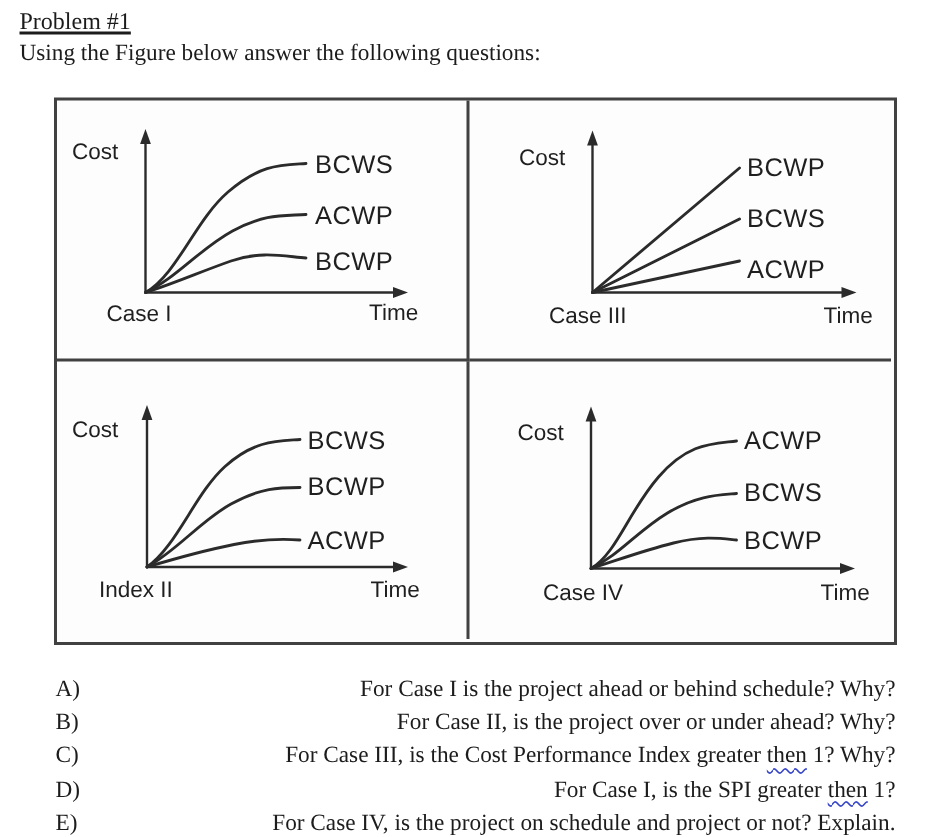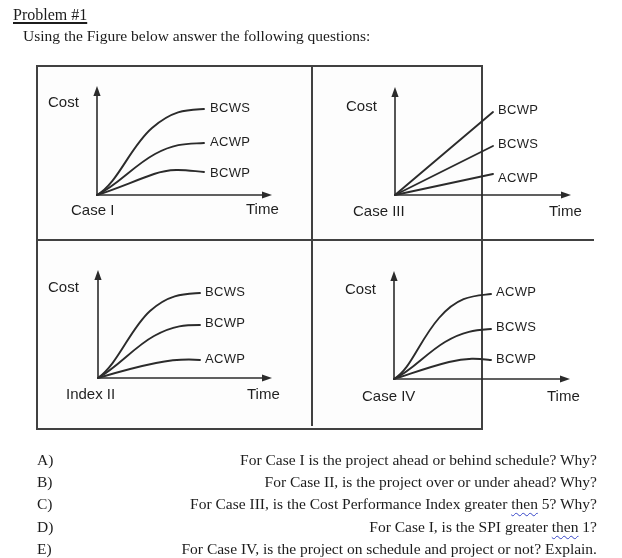--- a/index.html
+++ b/index.html
@@ -12,43 +12,43 @@
     overflow:hidden;
   }
   .page-title {
     position:absolute; left:13px; top:6px;
     font-size:16px; font-weight:normal;
     text-decoration:underline;
     text-decoration-thickness:1.5px;
     text-underline-offset:2px;
   }
   .intro-text {
-    position:absolute; left:23px; top:27px;
+    position:absolute; left:13px; top:27px;
     font-size:15.5px;
   }
   .figure-panel {
     position:absolute; left:36px; top:65px;
-    width:447px; height:365px;
+    width:562px; height:365px;
     border:2px solid #414141;
     display:grid;
     grid-template-columns:275px 281px;
     grid-template-rows:174px 185px;
     background:#fdfdfd;
   }
   .quad { position:relative; }
   .quad-1, .quad-3 { border-right:2px solid #414141; }
   .quad-1, .quad-2 { border-bottom:2px solid #414141; }
   .quad svg { position:absolute; left:0; top:0; }
   .sans-label {
     position:absolute;
     font-family:"Liberation Sans", sans-serif;
     font-size:15px; color:#1f1f1f;
     white-space:nowrap; line-height:1.1;
   }
-  .curve-label { font-size:13px; letter-spacing:0.3px; }
+  .curve-label { font-size:17px; letter-spacing:0.3px; }
   .axis-line, .curve-path {
     fill:none; stroke:#2b2b2b;
   }
   .axis-line { stroke-width:1.6; }
   .curve-path { stroke-width:1.9; stroke-linecap:round; }
   .arrow-head { fill:#2b2b2b; stroke:none; }
   .questions {
     position:absolute; left:37px; top:449px;
     font-size:15.5px; line-height:22.2px;
     width:560px;
@@ -95,21 +95,21 @@
       <line class="axis-line" x1="82" y1="128" x2="250" y2="128"></line>
       <polygon class="arrow-head" points="258,128 248,124.4 248,131.6"></polygon>
       <path class="curve-path" d="M82,128 L180,45"></path>
       <path class="curve-path" d="M82,128 L180,79"></path>
       <path class="curve-path" d="M82,128 L180,107"></path>
     </svg>
     <span class="sans-label" style="left:33px;top:31px">Cost</span>
     <span class="sans-label curve-label" style="left:185px;top:36px">BCWP</span>
     <span class="sans-label curve-label" style="left:185px;top:70px">BCWS</span>
     <span class="sans-label curve-label" style="left:185px;top:104px">ACWP</span>
-    <span class="sans-label" style="left:40px;top:136px">Case III</span>
+    <span class="sans-label" style="left:53px;top:136px">Case III</span>
     <span class="sans-label" style="left:236px;top:136px">Time</span>
   </div>
 
   <div class="quad quad-3">
     <svg width="273" height="185" viewBox="0 0 273 185">
       <line class="axis-line" x1="60" y1="137" x2="60" y2="38"></line>
       <polygon class="arrow-head" points="60,29 56.4,39 63.6,39"></polygon>
       <line class="axis-line" x1="60" y1="137" x2="226" y2="137"></line>
       <polygon class="arrow-head" points="234,137 224,133.4 224,140.6"></polygon>
       <path class="curve-path" d="M60,137 C80,123 92,88 112,70 S148,53 162,52"></path>
@@ -148,21 +148,21 @@
   <div class="q-line">
     <span class="q-label">A)</span>
     <span class="q-text"><span>For Case I is the project ahead or behind schedule? Why?</span><span class="wavy"></span><span></span></span>
   </div>
   <div class="q-line">
     <span class="q-label">B)</span>
     <span class="q-text"><span>For Case II, is the project over or under ahead? Why?</span><span class="wavy"></span><span></span></span>
   </div>
   <div class="q-line">
     <span class="q-label">C)</span>
-    <span class="q-text"><span>For Case III, is the Cost Performance Index greater </span><span class="wavy">then</span><span> 5? Why?</span></span>
+    <span class="q-text"><span>For Case III, is the Cost Performance Index greater </span><span class="wavy">then</span><span> 1? Why?</span></span>
   </div>
   <div class="q-line">
     <span class="q-label">D)</span>
     <span class="q-text"><span>For Case I, is the SPI greater </span><span class="wavy">then</span><span> 1?</span></span>
   </div>
   <div class="q-line">
     <span class="q-label">E)</span>
     <span class="q-text"><span>For Case IV, is the project on schedule and project or not? Explain.</span><span class="wavy"></span><span></span></span>
   </div>
 </div>

